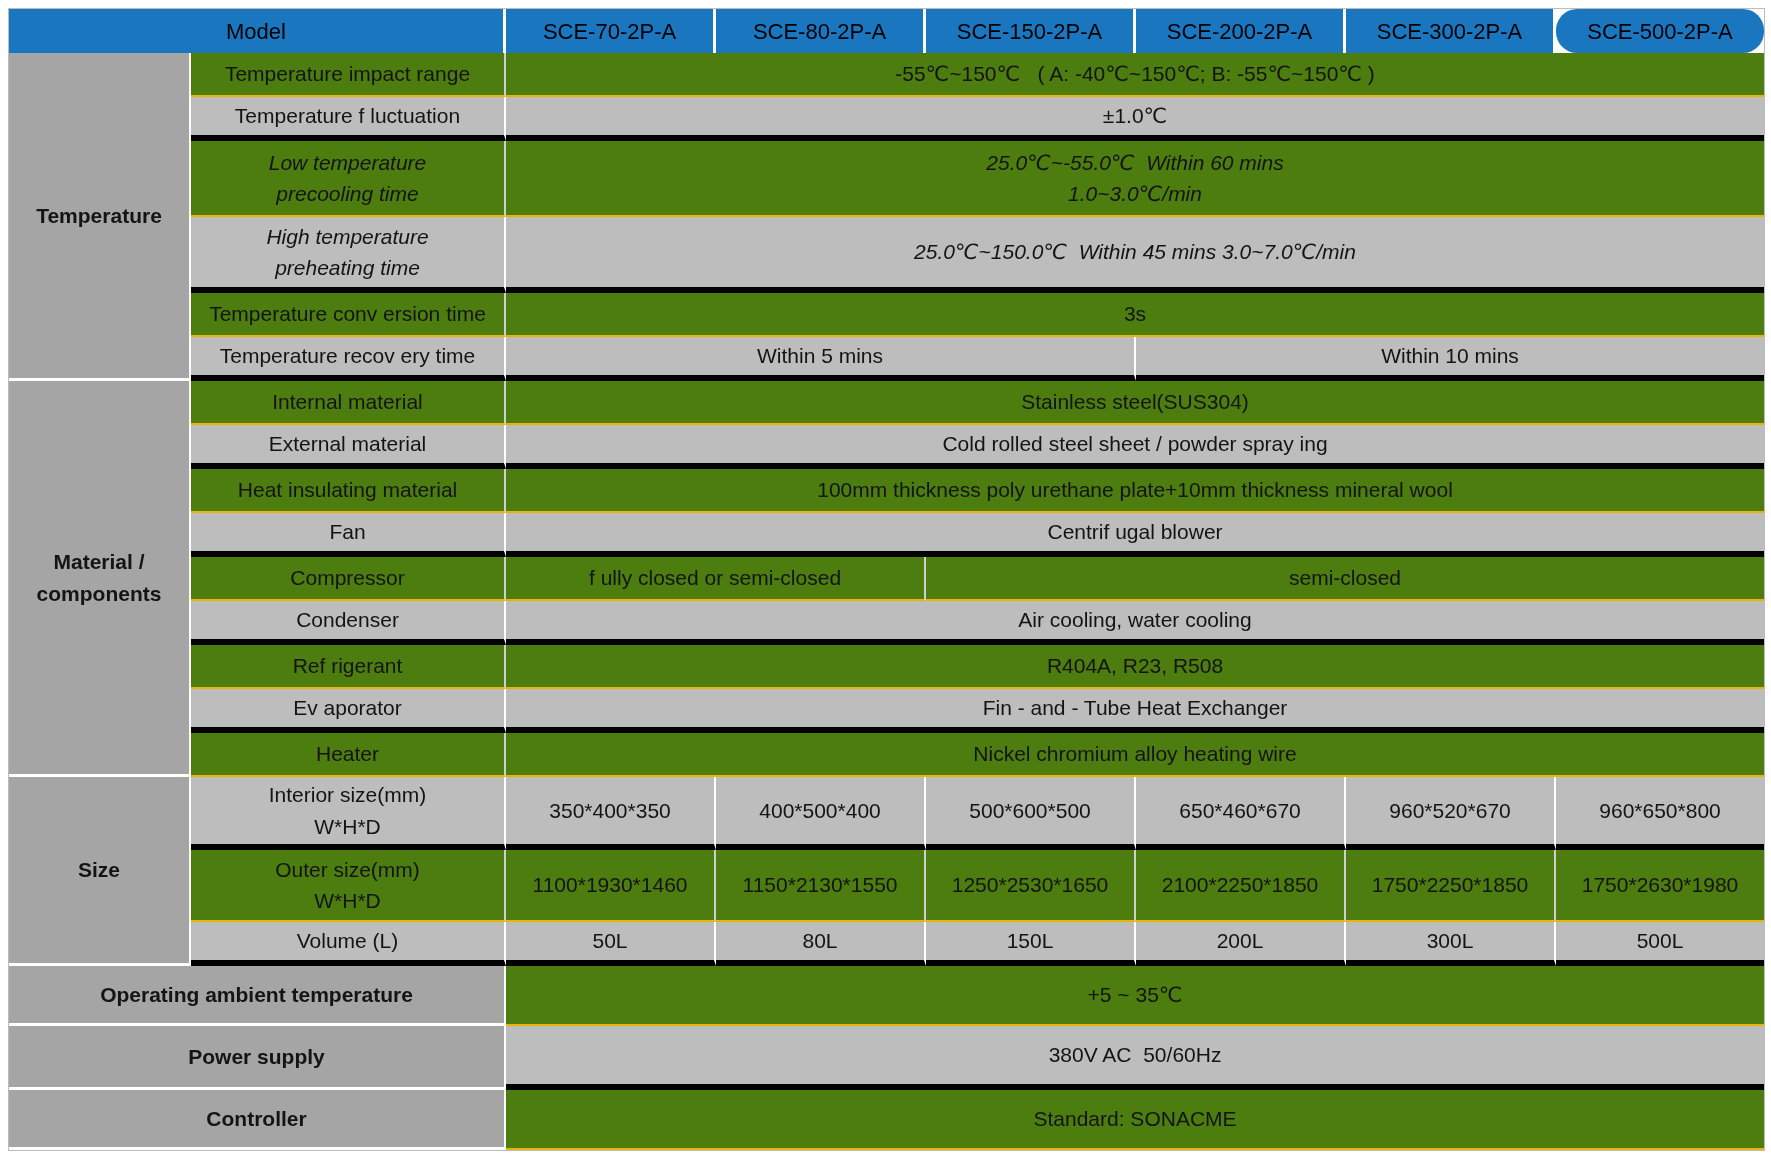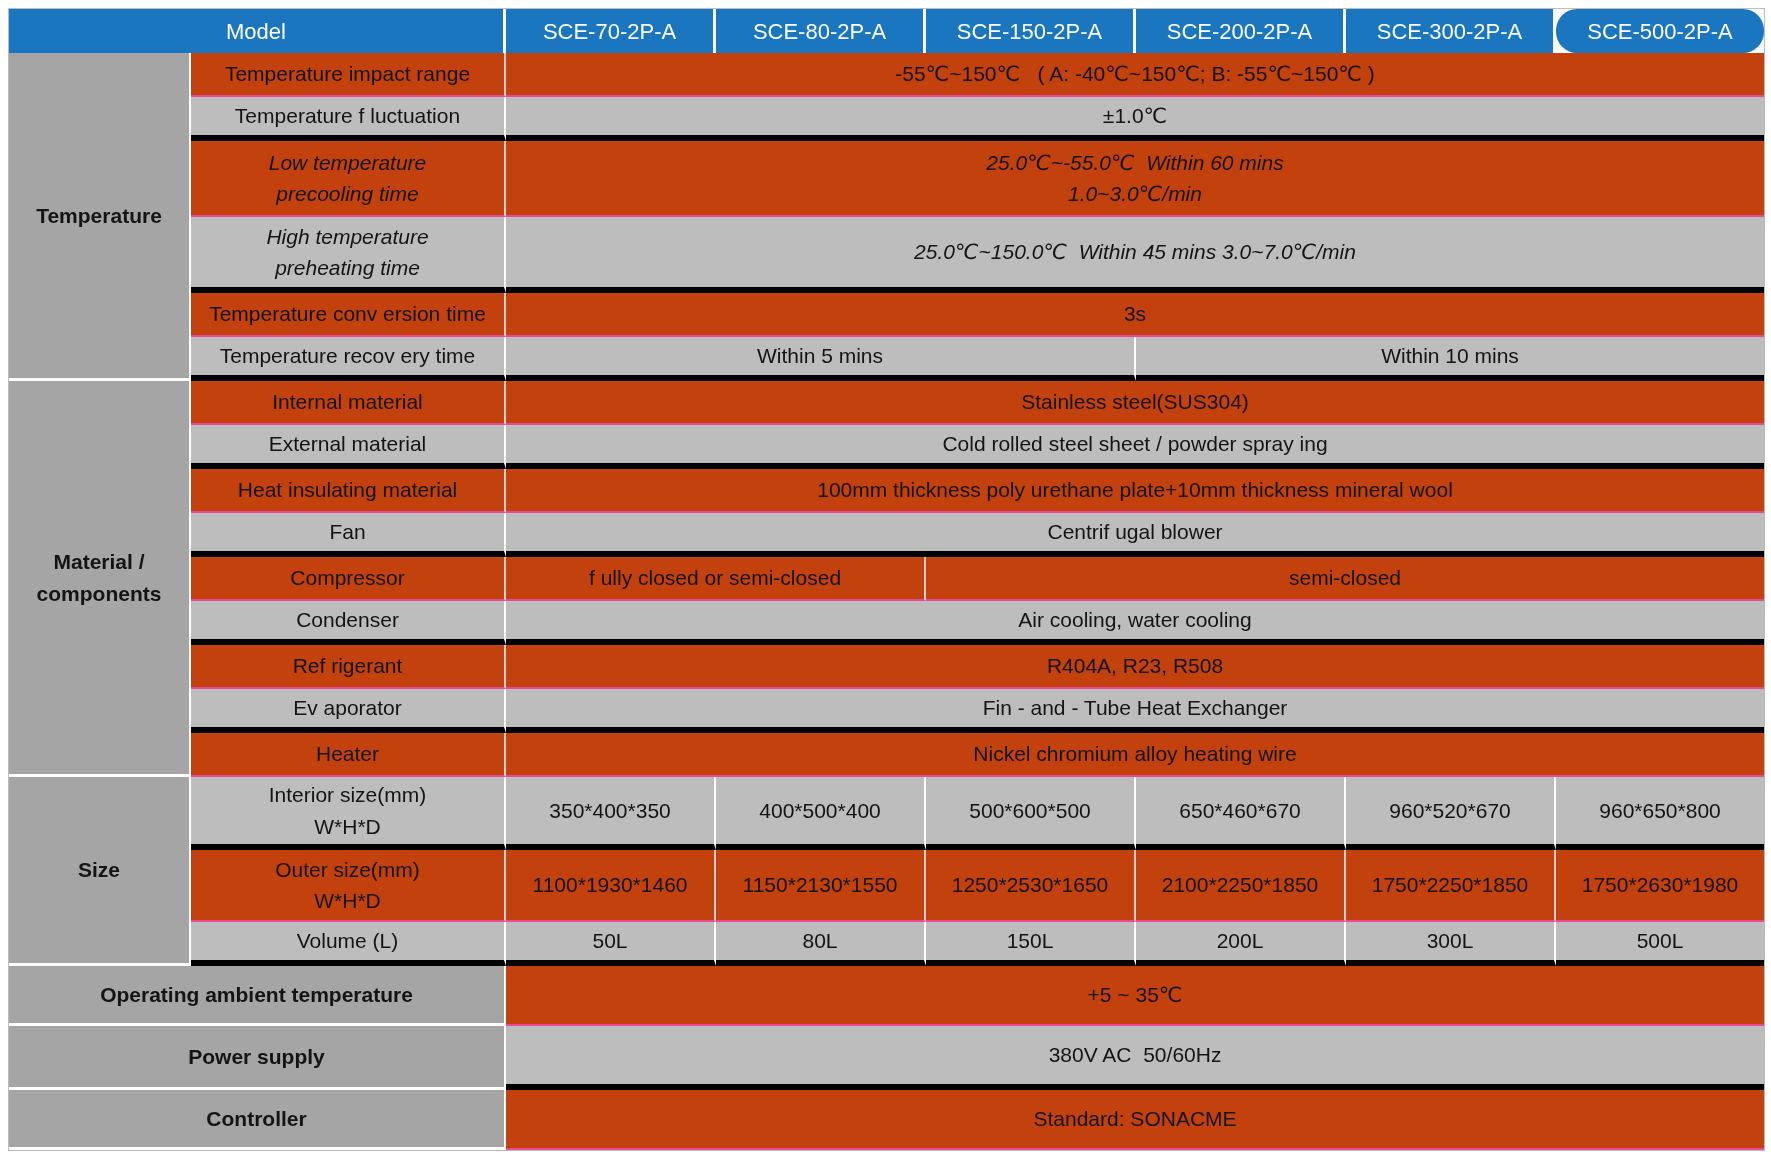--- a/index.html
+++ b/index.html
@@ -27,36 +27,36 @@
     font-size: 21px;
     line-height: 1.5;
     padding: 2px 4px;
     box-sizing: border-box;
     white-space: pre-wrap;
     overflow: hidden;
   }
   
   td.hd {
     background: #1b76c0;
-    color: #ffffff;
+    color: #000000;
     font-size: 22px;
     border-right: 3px solid #ffffff;
   }
   td.hd.last { border-right: none; border-radius: 21px; }
   
   td.g {
     background: #bdbdbd;
     border-right: 2px solid #ffffff;
     border-bottom: 6px solid #000000;
   }
   
   td.w {
-    background: #c2410c;
+    background: #4d7c0f;
     border-right: 2px solid #cfcfcf;
-    border-bottom: 2px solid #ec4899;
+    border-bottom: 2px solid #eab308;
   }
   
   td.dk {
     background: #a5a5a5;
     border-right: 2px solid #ffffff;
     border-bottom: 3px solid #ffffff;
     font-weight: bold;
   }
   td.last { border-right: none; }
   tr.h44 { height: 44px; }

